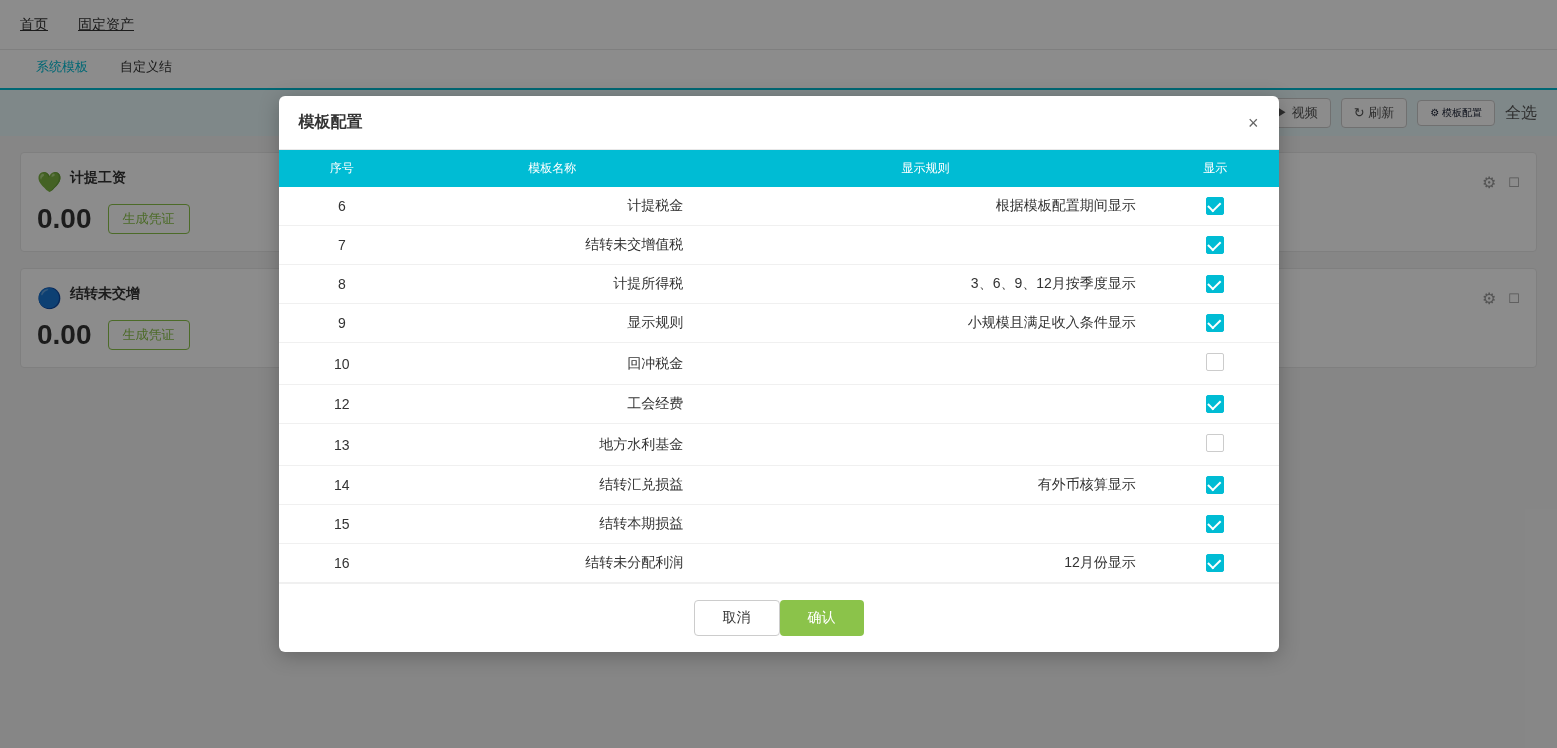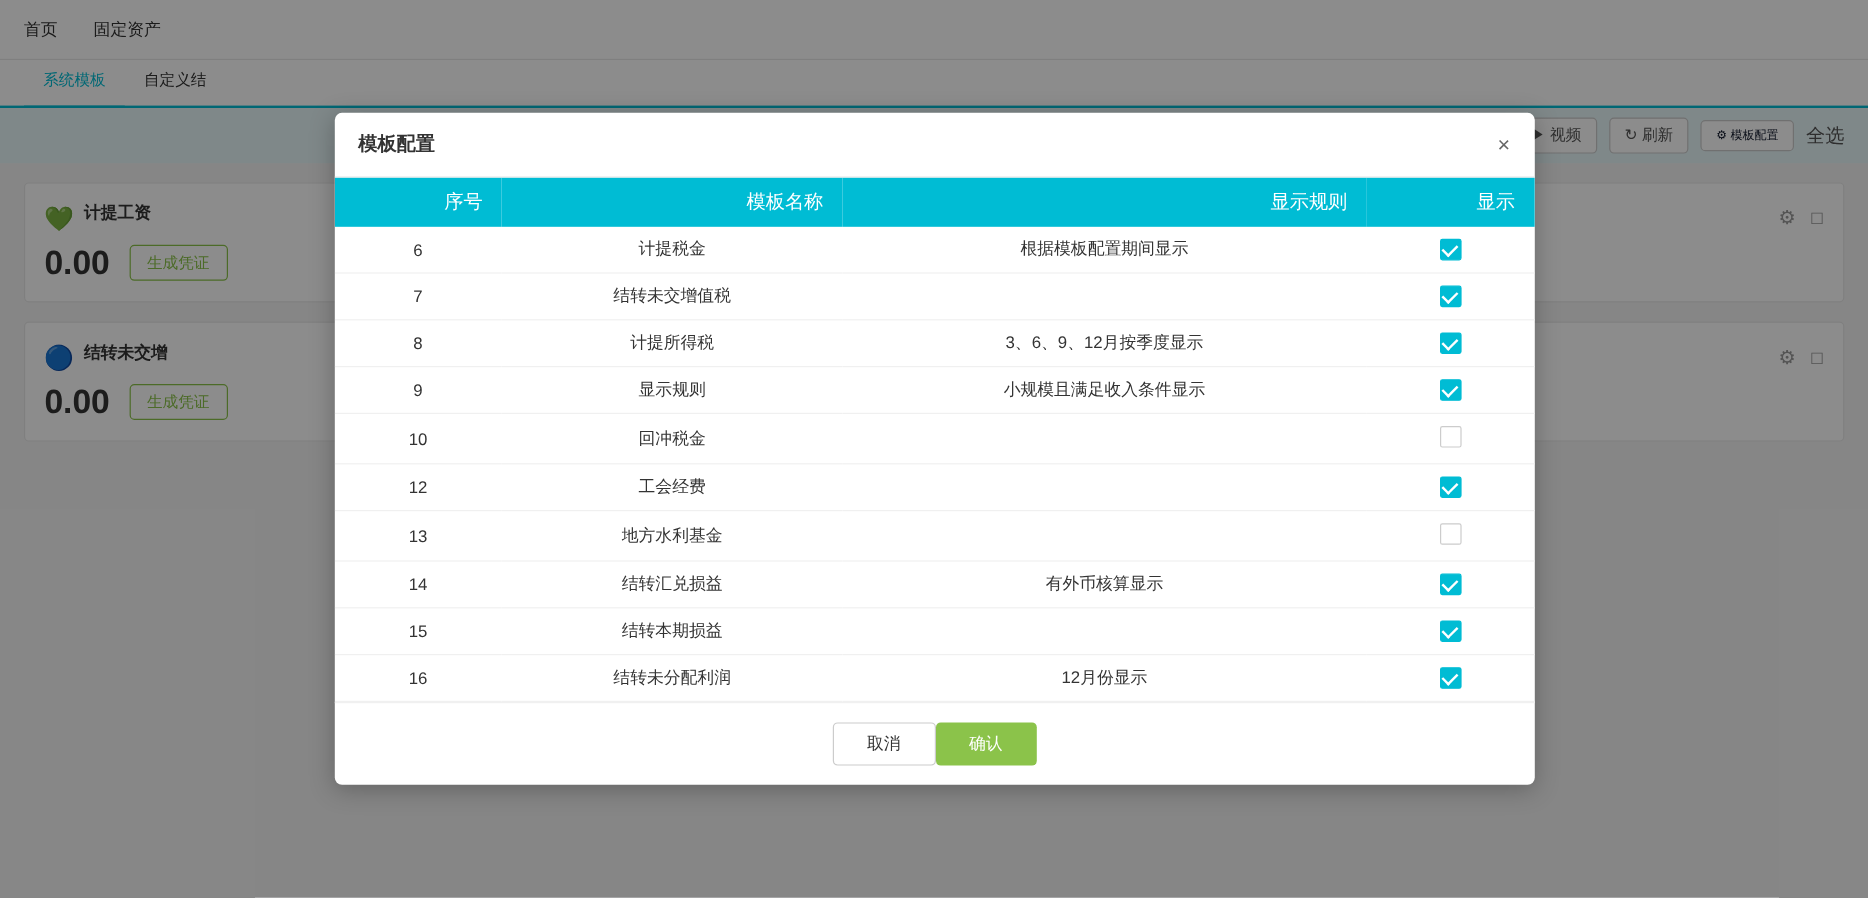--- a/index.html
+++ b/index.html
@@ -28,20 +28,21 @@
       background: #fff;
       height: 50px;
       padding: 0 20px;
       border-bottom: 1px solid #e8e8e8;
     }
     .top-nav-item {
       margin-right: 30px;
       color: #333;
       font-size: 14px;
       cursor: pointer;
+      text-decoration: underline;
     }
 
     
     .tabs-bar {
       display: flex;
       background: #fff;
       padding: 0 20px;
       border-bottom: 2px solid #00bcd4;
       height: 40px;
     }
@@ -184,38 +185,38 @@
     .config-table {
       width: 100%;
       border-collapse: collapse;
     }
     .config-table thead tr {
       background: #00bcd4;
     }
     .config-table thead th {
       color: #fff;
       padding: 10px 16px;
-      font-size: 16px;
+      font-size: 12px;
       font-weight: 500;
-      text-align: right;
+      text-align: center;
     }
     .config-table tbody tr {
       border-bottom: 1px solid #f0f0f0;
     }
     .config-table tbody td {
       padding: 10px 16px;
       font-size: 14px;
       color: #333;
       text-align: center;
     }
     .config-table tbody td:nth-child(2) {
-      text-align: center;
+      text-align: right;
     }
     .config-table tbody td:nth-child(3) {
-      text-align: center;
+      text-align: right;
     }
 
     
     .custom-checkbox {
       width: 18px;
       height: 18px;
       border: 1px solid #ccc;
       border-radius: 2px;
       display: inline-flex;
       align-items: center;

